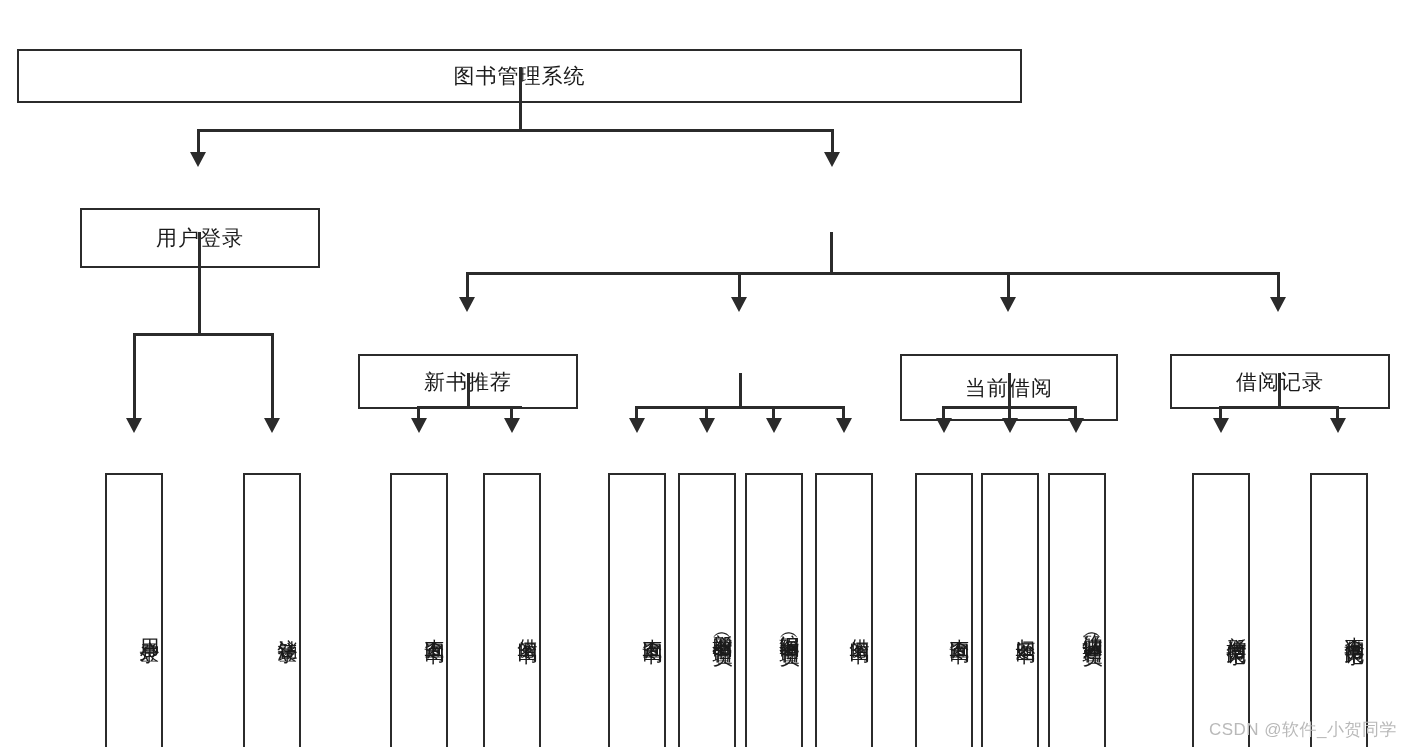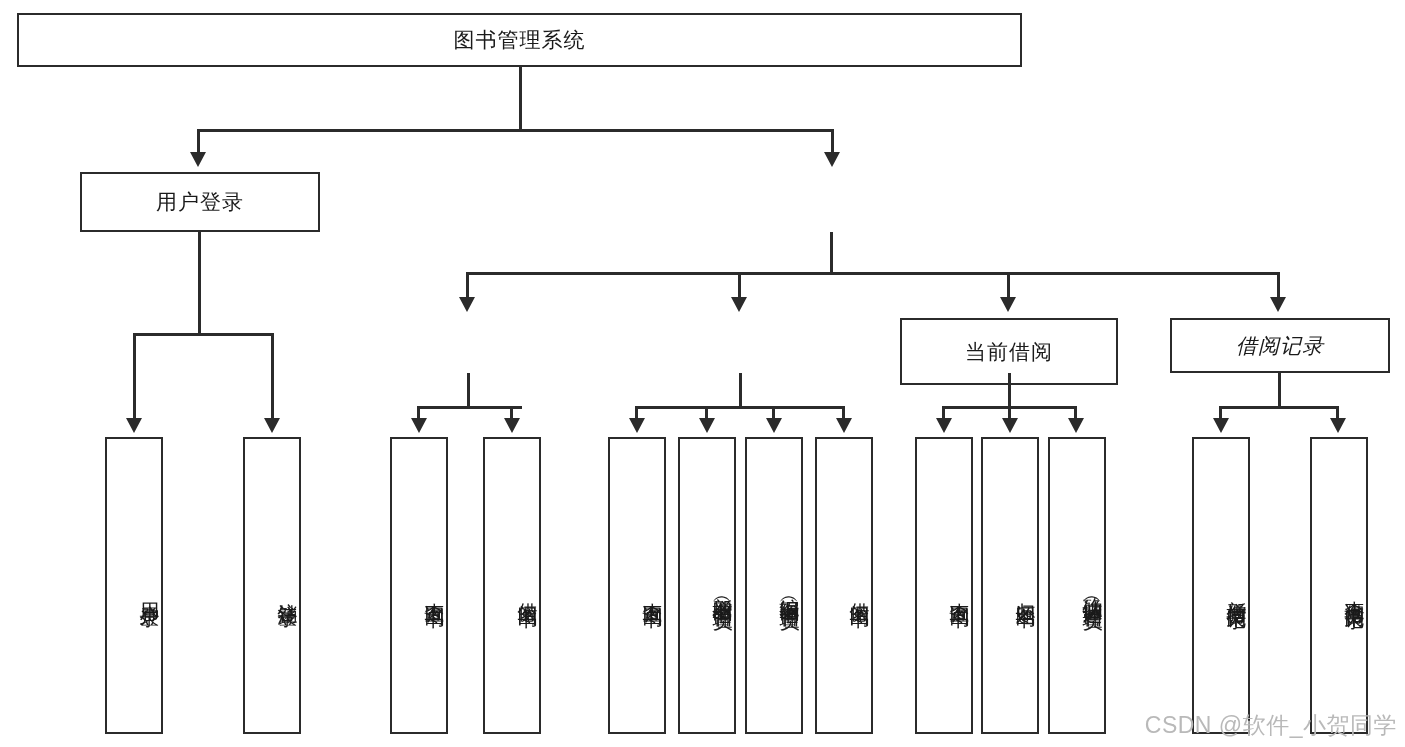--- a/index.html
+++ b/index.html
@@ -19,20 +19,21 @@
   }
   .node {
     position: absolute;
     box-sizing: border-box;
     border: 2px solid #2b2b2b;
     background: #ffffff;
     display: flex;
     align-items: center;
     justify-content: center;
     color: #1a1a1a;
+    margin-top: 36px;
   }
   .node.horiz {
     font-size: 21px;
     letter-spacing: 1px;
   }
   .node.vert {
     writing-mode: vertical-rl;
     text-orientation: upright;
     font-size: 20px;
     line-height: 1.18;
@@ -58,21 +59,21 @@
     width: 0;
     height: 0;
     border-left: 8px solid transparent;
     border-right: 8px solid transparent;
     border-top: 15px solid #2b2b2b;
   }
   #watermark {
     position: absolute;
     right: 8px;
     bottom: 6px;
-    font-size: 23px;
+    font-size: 17px;
     color: #b9b9b9;
     letter-spacing: 0.5px;
     white-space: nowrap;
   }
 </style>
 </head>
 <body>
 
 <div id="canvas">
 
@@ -102,24 +103,27 @@
   <div class="conn h" style="left:466px; top:272px; width:814px; height:3px;"></div>
   <div class="conn v" style="left:466px; top:272px; width:3px; height:28px;"></div>
   <div class="arrow" style="left:459px; top:297px;"></div>
   <div class="conn v" style="left:738px; top:272px; width:3px; height:28px;"></div>
   <div class="arrow" style="left:731px; top:297px;"></div>
   <div class="conn v" style="left:1007px; top:272px; width:3px; height:28px;"></div>
   <div class="arrow" style="left:1000px; top:297px;"></div>
   <div class="conn v" style="left:1277px; top:272px; width:3px; height:28px;"></div>
   <div class="arrow" style="left:1270px; top:297px;"></div>
 
+  <div class="node horiz" style="left:358px; top:318px; width:220px; height:55px;">
+    <span class="label">新书推荐</span>
+  </div>
   <div class="node horiz" style="left:900px; top:318px; width:218px; height:67px;">
     <span class="label">当前借阅</span>
   </div>
-  <div class="node horiz" style="left:1170px; top:318px; width:220px; height:55px;font-style:italic;">
+  <div class="node horiz" style="left:1170px; top:318px; width:220px; height:55px;">
     <span class="label">借阅记录</span>
   </div>
 
   <div class="conn v" style="left:467px; top:373px; width:3px; height:35px;"></div>
   <div class="conn h" style="left:417px; top:406px; width:105px; height:3px;"></div>
   <div class="conn v" style="left:417px; top:406px; width:3px; height:15px;"></div>
   <div class="arrow" style="left:411px; top:418px;"></div>
   <div class="conn v" style="left:510px; top:406px; width:3px; height:15px;"></div>
   <div class="arrow" style="left:504px; top:418px;"></div>
 

